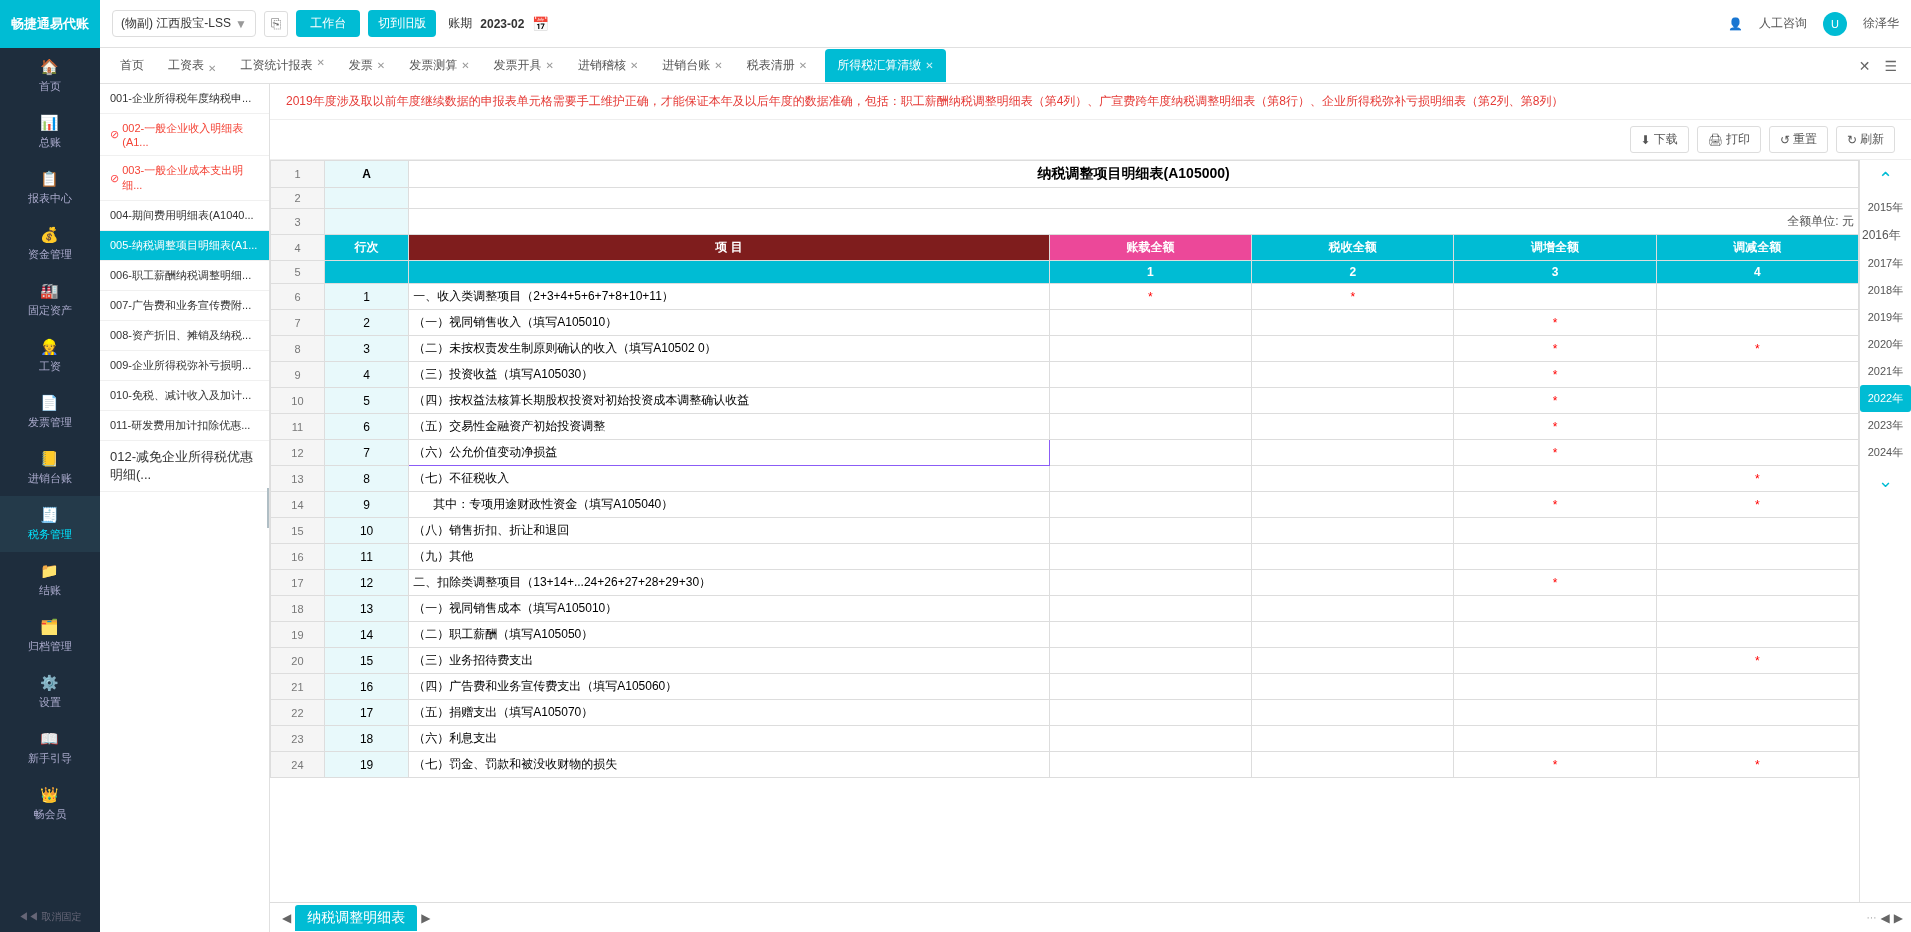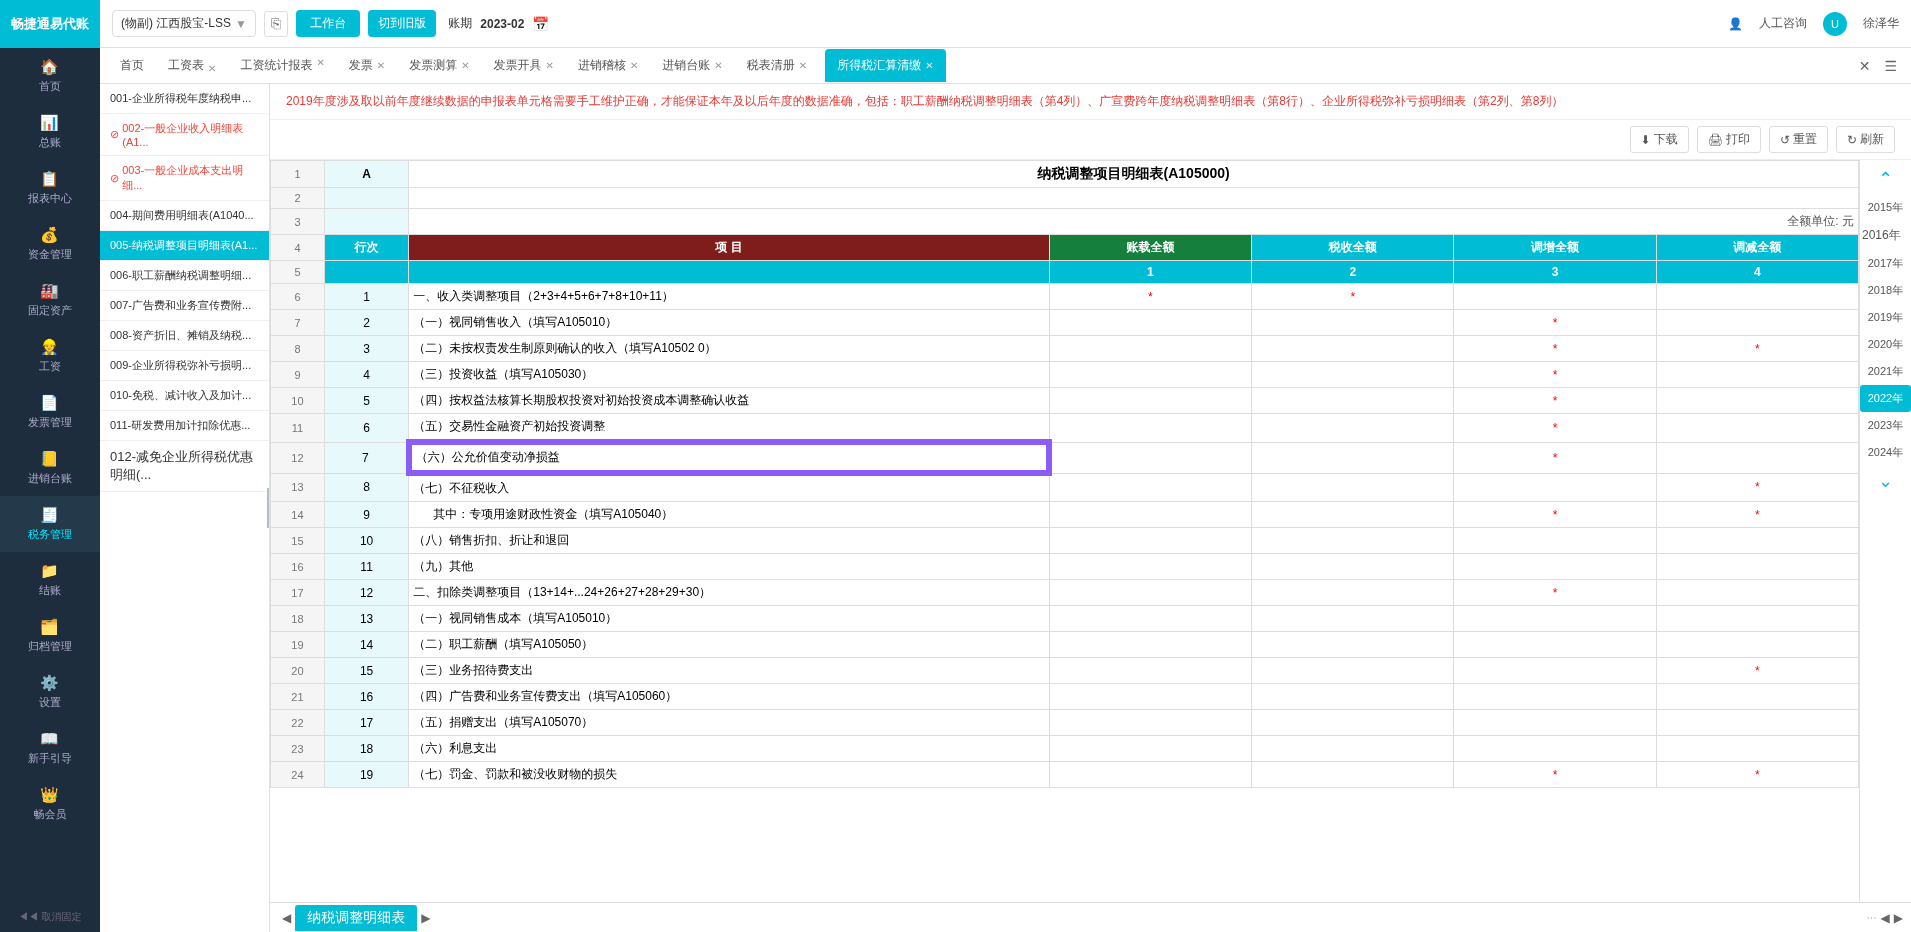--- a/index.html
+++ b/index.html
@@ -238,21 +238,21 @@
             <tr>
               <td style="border:1px solid #ddd;padding:4px;background:#f5f5f5;text-align:center;color:#777;font-size:11px;">3</td>
               <td style="border:1px solid #ddd;padding:4px;background:#e8f9fb;text-align:center;font-weight:bold;"></td>
               <td colspan="5" style="border:1px solid #ddd;padding:4px;text-align:right;color:#555;">全额单位: 元</td>
             </tr>
 
             <tr>
               <td style="border:1px solid #ddd;padding:4px;background:#f5f5f5;text-align:center;color:#777;font-size:11px;">4</td>
               <td style="border:1px solid #ddd;padding:4px;background:#00bcd4;text-align:center;color:white;font-weight:bold;">行次</td>
               <td style="border:1px solid #ddd;padding:4px;background:#7f1d1d;text-align:center;color:white;font-weight:bold;">项  目</td>
-              <td style="border:1px solid #ddd;background:#15803d;text-align:center;color:white;font-weight:bold;">账载全额</td>
+              <td style="border:1px solid #ddd;background:#ec4899;text-align:center;color:white;font-weight:bold;">账载全额</td>
               <td style="border:1px solid #ddd;padding:4px;background:#00bcd4;text-align:center;color:white;font-weight:bold;">税收全额</td>
               <td style="border:1px solid #ddd;padding:4px;background:#00bcd4;text-align:center;color:white;font-weight:bold;">调增全额</td>
               <td style="border:1px solid #ddd;padding:4px;background:#00bcd4;text-align:center;color:white;font-weight:bold;">调减全额</td>
             </tr>
 
             <tr>
               <td style="border:1px solid #ddd;padding:4px;background:#f5f5f5;text-align:center;color:#777;font-size:11px;">5</td>
               <td style="border:1px solid #ddd;padding:4px;background:#00bcd4;text-align:center;color:white;"></td>
               <td style="border:1px solid #ddd;padding:4px;background:#00bcd4;text-align:center;color:white;"></td>
               <td style="border:1px solid #ddd;padding:4px;background:#00bcd4;text-align:center;color:white;font-weight:bold;">1</td>
@@ -311,21 +311,21 @@
               <td style="border:1px solid #ddd;padding:4px;background:#e8f9fb;text-align:center;">6</td>
               <td style="border:1px solid #ddd;padding:4px;">（五）交易性金融资产初始投资调整</td>
               <td style="border:1px solid #ddd;padding:4px;"></td>
               <td style="border:1px solid #ddd;padding:4px;"></td>
               <td style="border:1px solid #ddd;padding:4px;text-align:center;color:red;">*</td>
               <td style="border:1px solid #ddd;padding:4px;"></td>
             </tr>
             <tr>
               <td style="border:1px solid #ddd;padding:4px;background:#f5f5f5;text-align:center;color:#777;font-size:11px;">12</td>
               <td style="border:1px solid #ddd;padding:4px;background:#e8f9fb;text-align:center;">7</td>
-              <td style="border:6px solid #8b5cf6;padding:4px;">（六）公允价值变动净损益</td>
+              <td style="border:1px solid #8b5cf6;padding:4px;">（六）公允价值变动净损益</td>
               <td style="border:1px solid #ddd;padding:4px;"></td>
               <td style="border:1px solid #ddd;padding:4px;"></td>
               <td style="border:1px solid #ddd;padding:4px;text-align:center;color:red;">*</td>
               <td style="border:1px solid #ddd;padding:4px;"></td>
             </tr>
             <tr>
               <td style="border:1px solid #ddd;padding:4px;background:#f5f5f5;text-align:center;color:#777;font-size:11px;">13</td>
               <td style="border:1px solid #ddd;padding:4px;background:#e8f9fb;text-align:center;">8</td>
               <td style="border:1px solid #ddd;padding:4px;">（七）不征税收入</td>
               <td style="border:1px solid #ddd;padding:4px;"></td>

